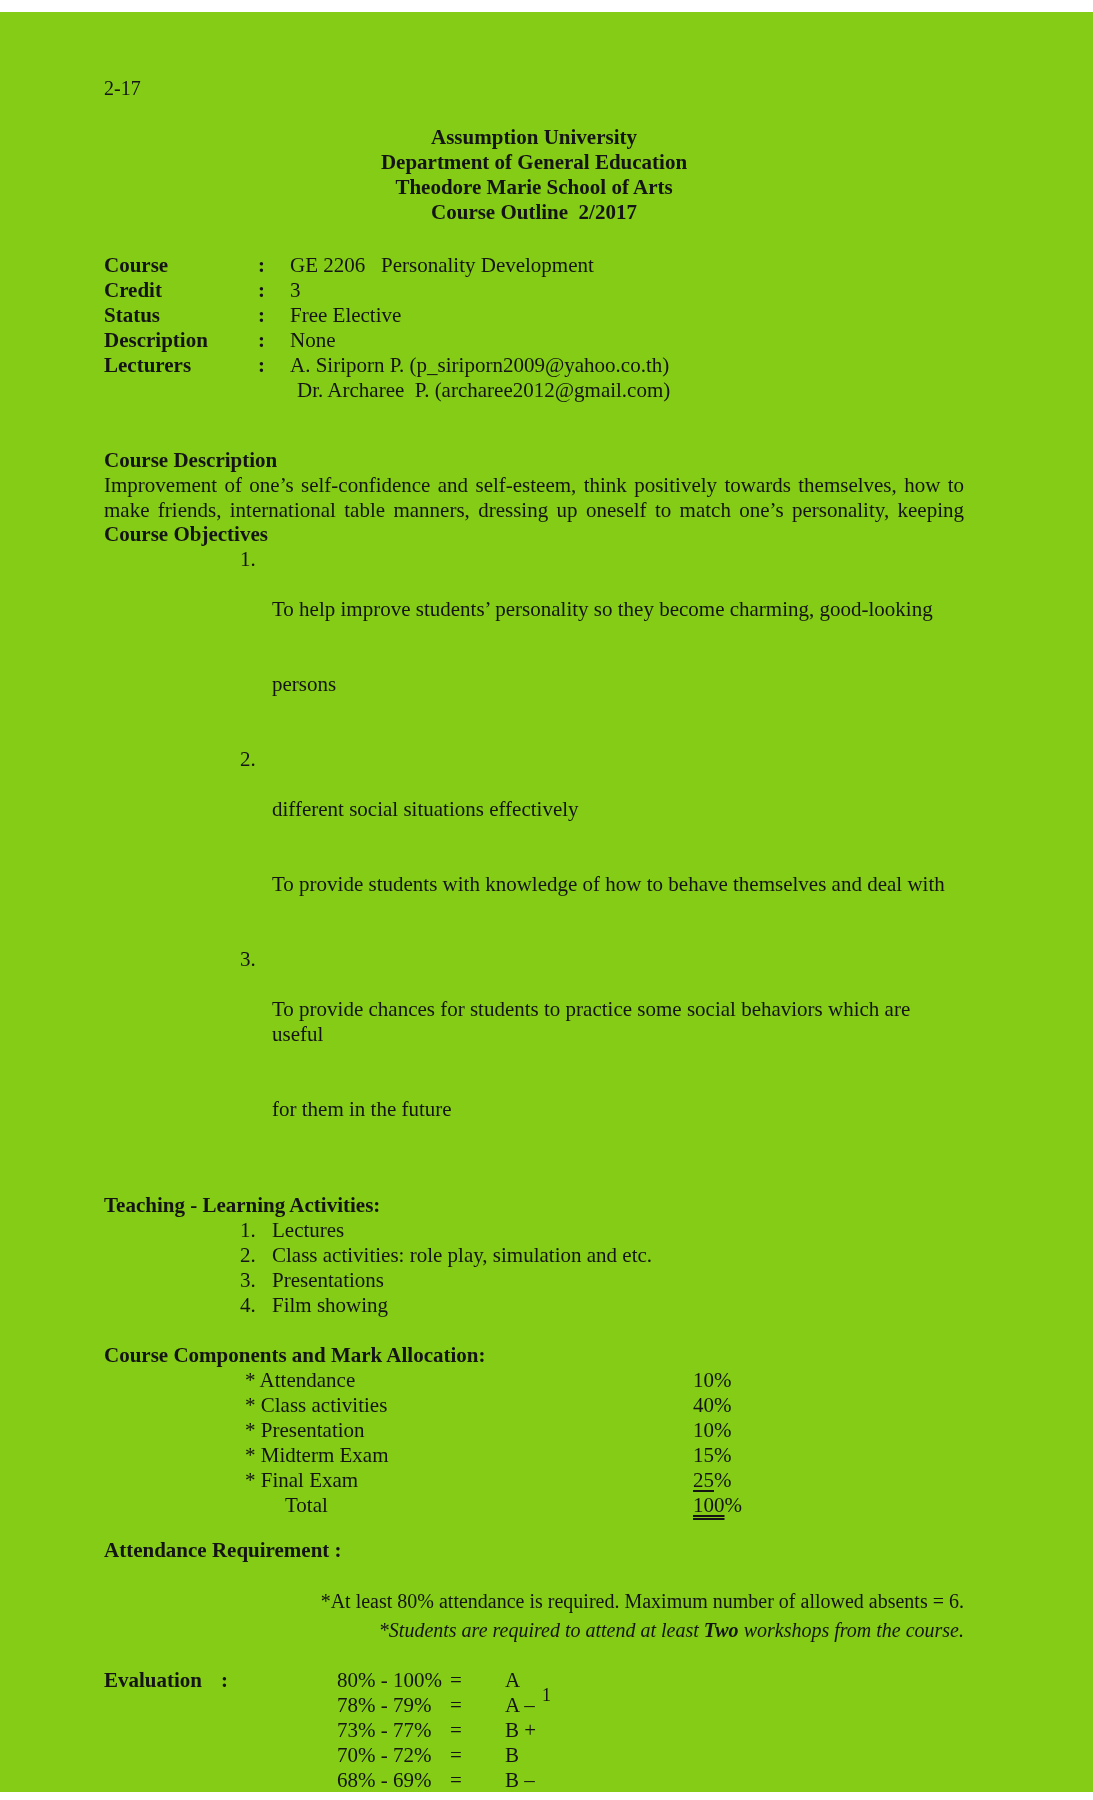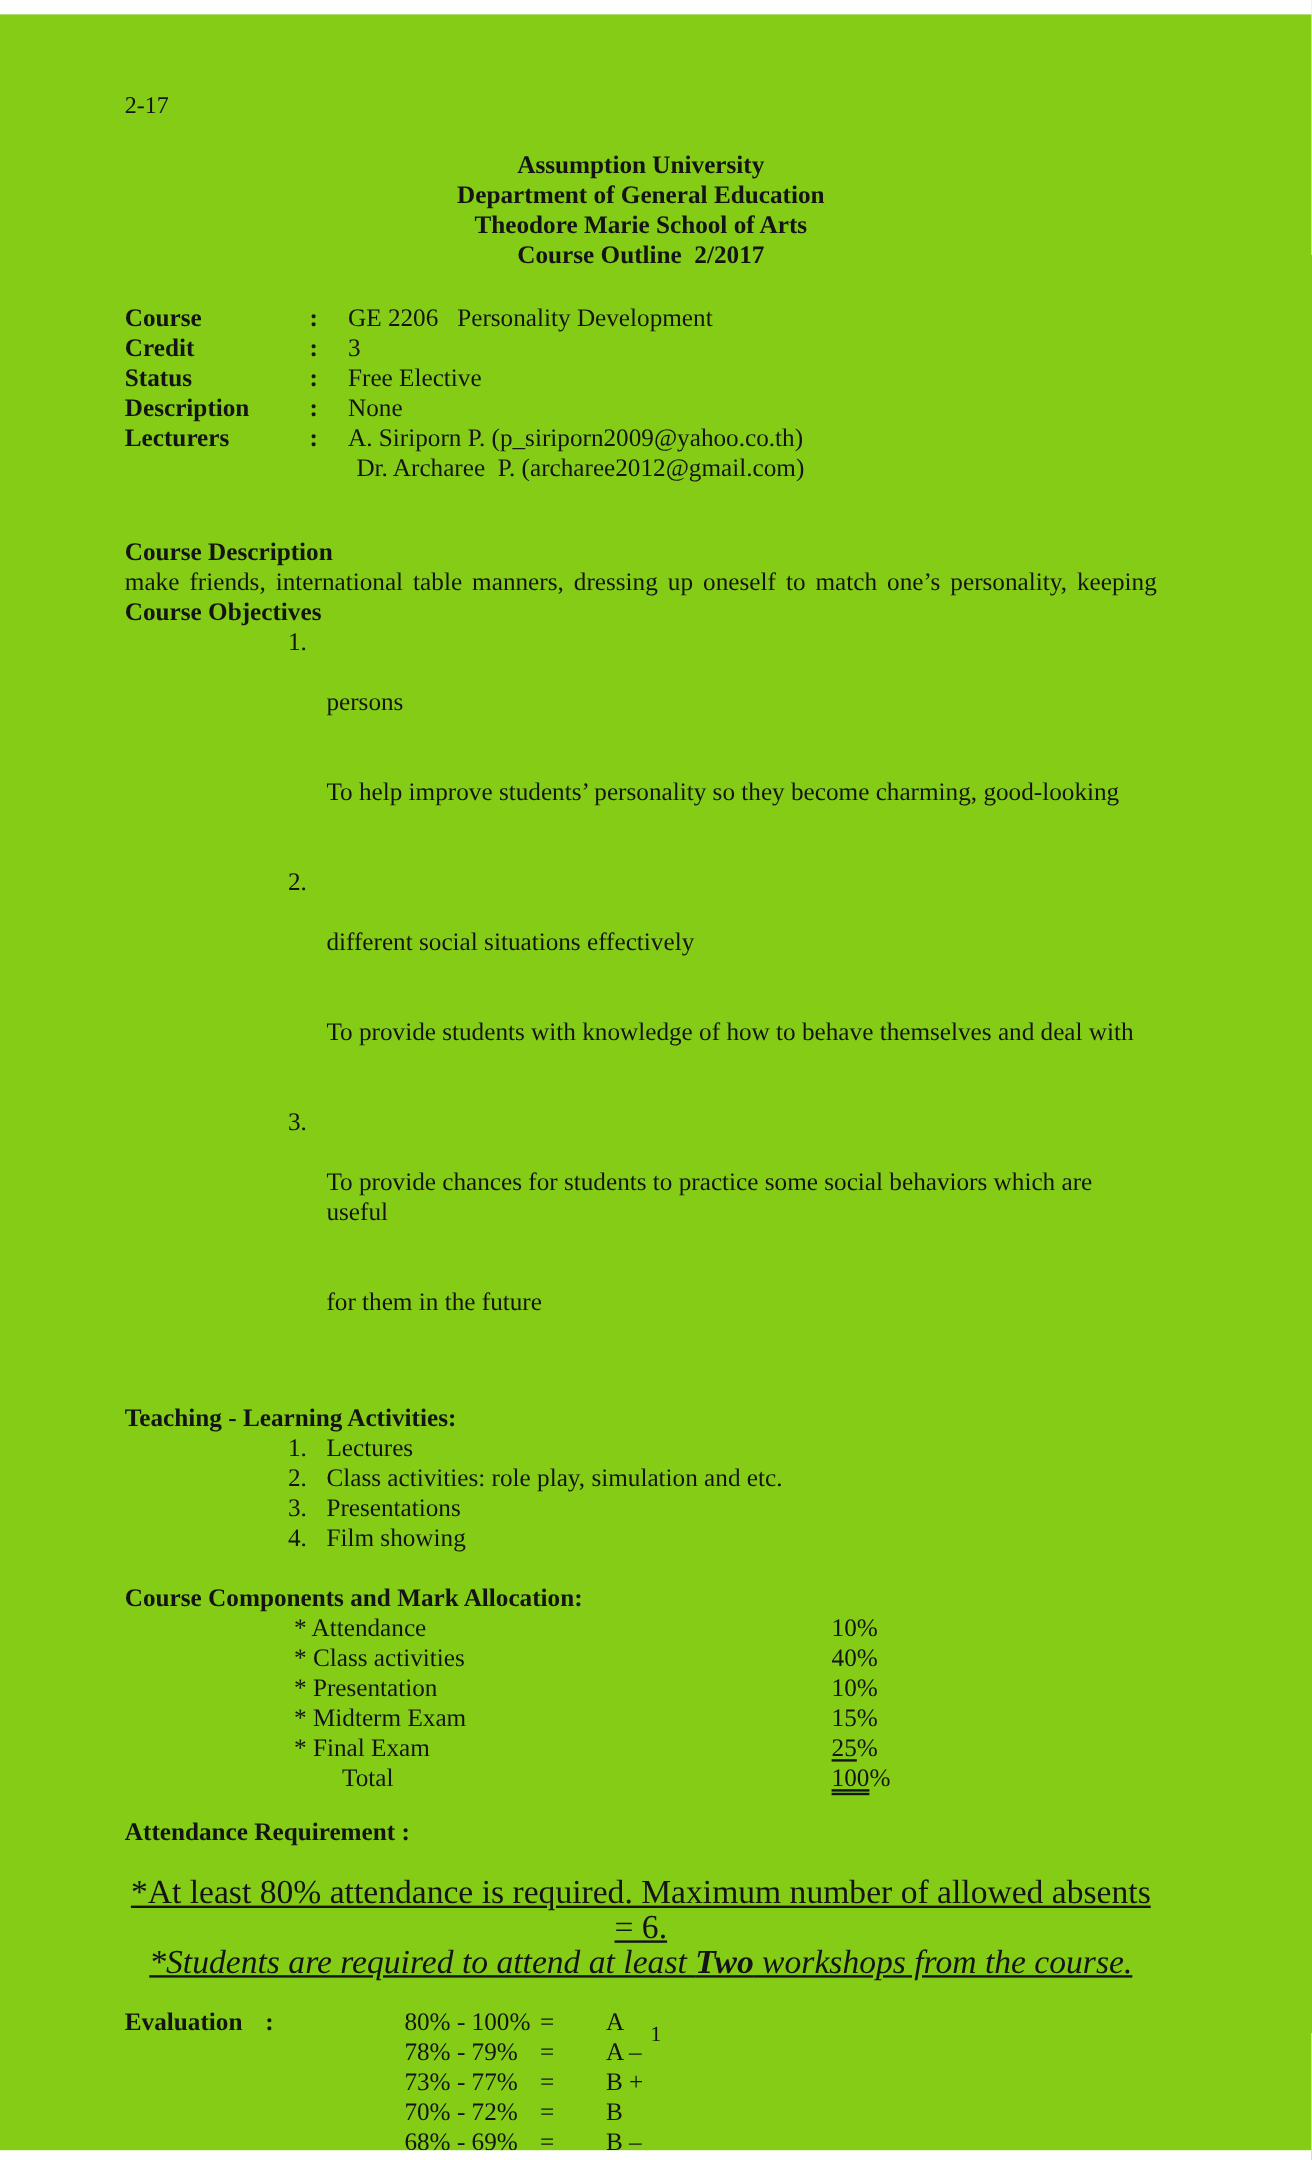--- a/index.html
+++ b/index.html
@@ -42,21 +42,21 @@
 
   .marks-heading { margin-top:25px; }
   .mark-row { position:relative; padding-left:141px; line-height:25px; }
   .mark-label { white-space:pre-wrap; }
   .mark-label.total { padding-left:40px; }
   .mark-pct { position:absolute; left:589px; top:0; }
   .u-single { text-decoration:underline; text-underline-offset:3px; }
   .u-double { text-decoration:underline double; text-underline-offset:3px; }
 
   .att-heading { margin-top:20px; }
-  .att-notes { margin-top:24px; text-align:center; font-size:28px; line-height:29px;text-decoration:underline; }
+  .att-notes { margin-top:24px; text-align:right; font-size:20px; line-height:29px; }
   .att-note2 { font-style:italic; }
   .att-note2 .b { font-weight:bold; }
 
   .eval-block { position:relative; margin-top:23px; }
   .eval-left { position:absolute; left:0; top:0; line-height:25px; font-weight:bold;text-align:center; }
   .eval-colon { position:absolute; left:117px; top:0; }
   .eval-rows { margin-left:233px; }
   .eval-row { display:grid; grid-template-columns:113px 55px auto; line-height:25px; }
 
   .page-number { position:absolute; left:0; width:1093px; top:1672px; text-align:center; font-size:18px; line-height:22px; }
@@ -104,30 +104,31 @@
       </div>
       <div class="ci-row">
         <span class="ci-label"></span>
         <span class="ci-colon"></span>
         <span class="ci-value shift">Dr. Archaree  P. (archaree2012@gmail.com)</span>
       </div>
     </div>
 
     <div class="sec-heading mt-desc">Course Description</div>
     <div class="desc-par">
+      <div class="jline">Improvement of one’s self-confidence and self-esteem, think positively towards themselves, how to</div>
       <div class="jline">make friends, international table manners, dressing up oneself to match one’s personality, keeping</div>
     </div>
 
     <div class="sec-heading">Course Objectives</div>
     <div class="num-list">
       <div class="num-item">
         <span class="n">1.</span>
         <span class="t">
+          <div>To help improve students’ personality so they become charming, good-looking</div>
           <div>persons</div>
-          <div>To help improve students’ personality so they become charming, good-looking</div>
         </span>
       </div>
       <div class="num-item">
         <span class="n">2.</span>
         <span class="t">
           <div>different social situations effectively</div>
           <div>To provide students with knowledge of how to behave themselves and deal with</div>
         </span>
       </div>
       <div class="num-item">

